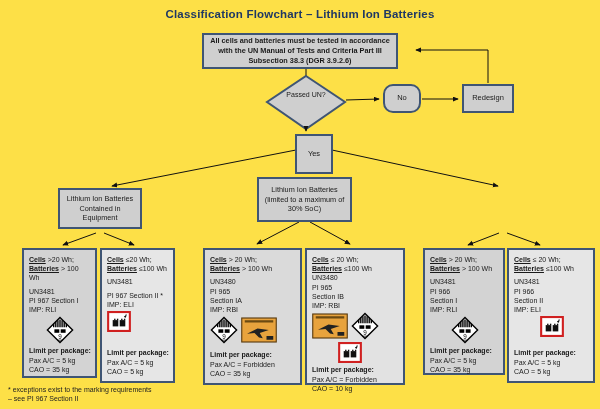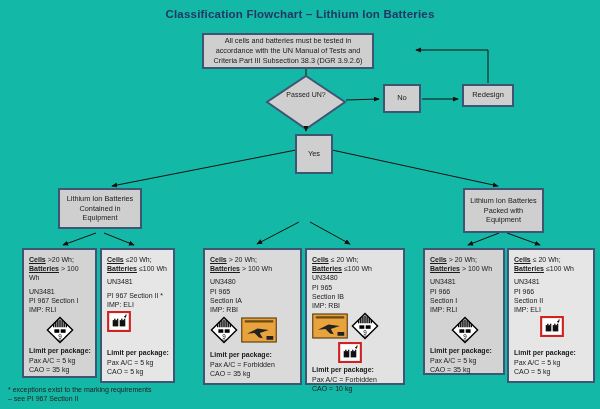--- a/index.html
+++ b/index.html
@@ -1,16 +1,16 @@
 <!DOCTYPE html>
 <html><head>
 <meta charset="utf-8">
 <style>
   html,body{margin:0;padding:0;background:#fff;}
-  #canvas{position:relative;width:600px;height:409px;background:#14b8a6;overflow:hidden;
+  #canvas{position:relative;width:600px;height:409px;background:#fde047;overflow:hidden;
           font-family:"Liberation Sans",sans-serif;color:#1a1a1a;}
   #connectors{position:absolute;left:0;top:0;width:600px;height:409px;pointer-events:none;}
   .title{position:absolute;left:0;top:8px;width:600px;text-align:center;
          font-size:11.5px;font-weight:bold;color:#1f3864;letter-spacing:.2px;}
   .fbox{position:absolute;background:#cfcfcf;border:2px solid #3f5574;
         display:flex;align-items:center;justify-content:center;text-align:center;
         font-size:7.3px;line-height:1.35;box-sizing:border-box;padding:2px 4px;}
   .small{font-size:7.5px;}
   .dtext{position:absolute;text-align:center;font-size:7px;line-height:1.25;}
   .detail{position:absolute;border:2px solid #3f5574;box-sizing:border-box;
@@ -56,32 +56,32 @@
     <line x1="96" y1="233" x2="63" y2="245" stroke="#111" stroke-width="1" marker-end="url(#ah)"></line>
     <line x1="104" y1="233" x2="134" y2="245" stroke="#111" stroke-width="1" marker-end="url(#ah)"></line>
     <line x1="299" y1="222" x2="257" y2="244" stroke="#111" stroke-width="1" marker-end="url(#ah)"></line>
     <line x1="310" y1="222" x2="350" y2="244" stroke="#111" stroke-width="1" marker-end="url(#ah)"></line>
     <line x1="499" y1="233" x2="468" y2="245" stroke="#111" stroke-width="1" marker-end="url(#ah)"></line>
     <line x1="507" y1="233" x2="540" y2="245" stroke="#111" stroke-width="1" marker-end="url(#ah)"></line>
   </svg>
 
   <div class="title">Classification Flowchart – Lithium Ion Batteries</div>
 
-  <div class="fbox" style="left:202px;top:33px;width:172px;height:36px;">All cells and batteries must be tested in accordance with the UN Manual of Tests and Criteria Part III Subsection 38.3 (DGR 3.9.2.6)</div>
+  <div class="fbox" style="left:202px;top:33px;width:196px;height:36px;font-weight:bold;">All cells and batteries must be tested in accordance with the UN Manual of Tests and Criteria Part III Subsection 38.3 (DGR 3.9.2.6)</div>
 
   <div class="dtext" style="left:276px;top:91px;width:60px;">Passed UN?</div>
 
-  <div class="fbox small" style="left:383px;top:84px;width:38px;height:29px;">No</div>
-
-  <div class="fbox small" style="left:462px;top:84px;width:52px;height:23px;">Redesign</div>
+  <div class="fbox small" style="left:383px;top:84px;width:38px;height:29px;border-radius:10px;">No</div>
+
+  <div class="fbox small" style="left:462px;top:84px;width:52px;height:29px;">Redesign</div>
 
   <div class="fbox small" style="left:295px;top:134px;width:38px;height:40px;">Yes</div>
 
   <div class="fbox" style="left:58px;top:188px;width:84px;height:41px;">Lithium Ion Batteries Contained in Equipment</div>
-  <div class="fbox" style="left:463px;top:188px;width:81px;height:45px;">Lithium Ion Batteries Packed with Equipment</div>
+  <div class="fbox" style="left:257px;top:177px;width:95px;height:45px;">Lithium Ion Batteries (limited to a maximum of 30% SoC)</div>
 
   <div class="detail" style="left:22px;top:248px;width:75px;height:130px;background:#d3d3d3;">
     <div class="spec">
       <span class="bu">Cells</span><span> &gt;20 Wh;</span><br>
       <span class="bu">Batteries</span><span> &gt; 100 Wh</span>
     </div>
     <div class="lines">
       <div>UN3481</div>
       <div>PI 967 Section I</div>
       <div>IMP: RLI</div>

